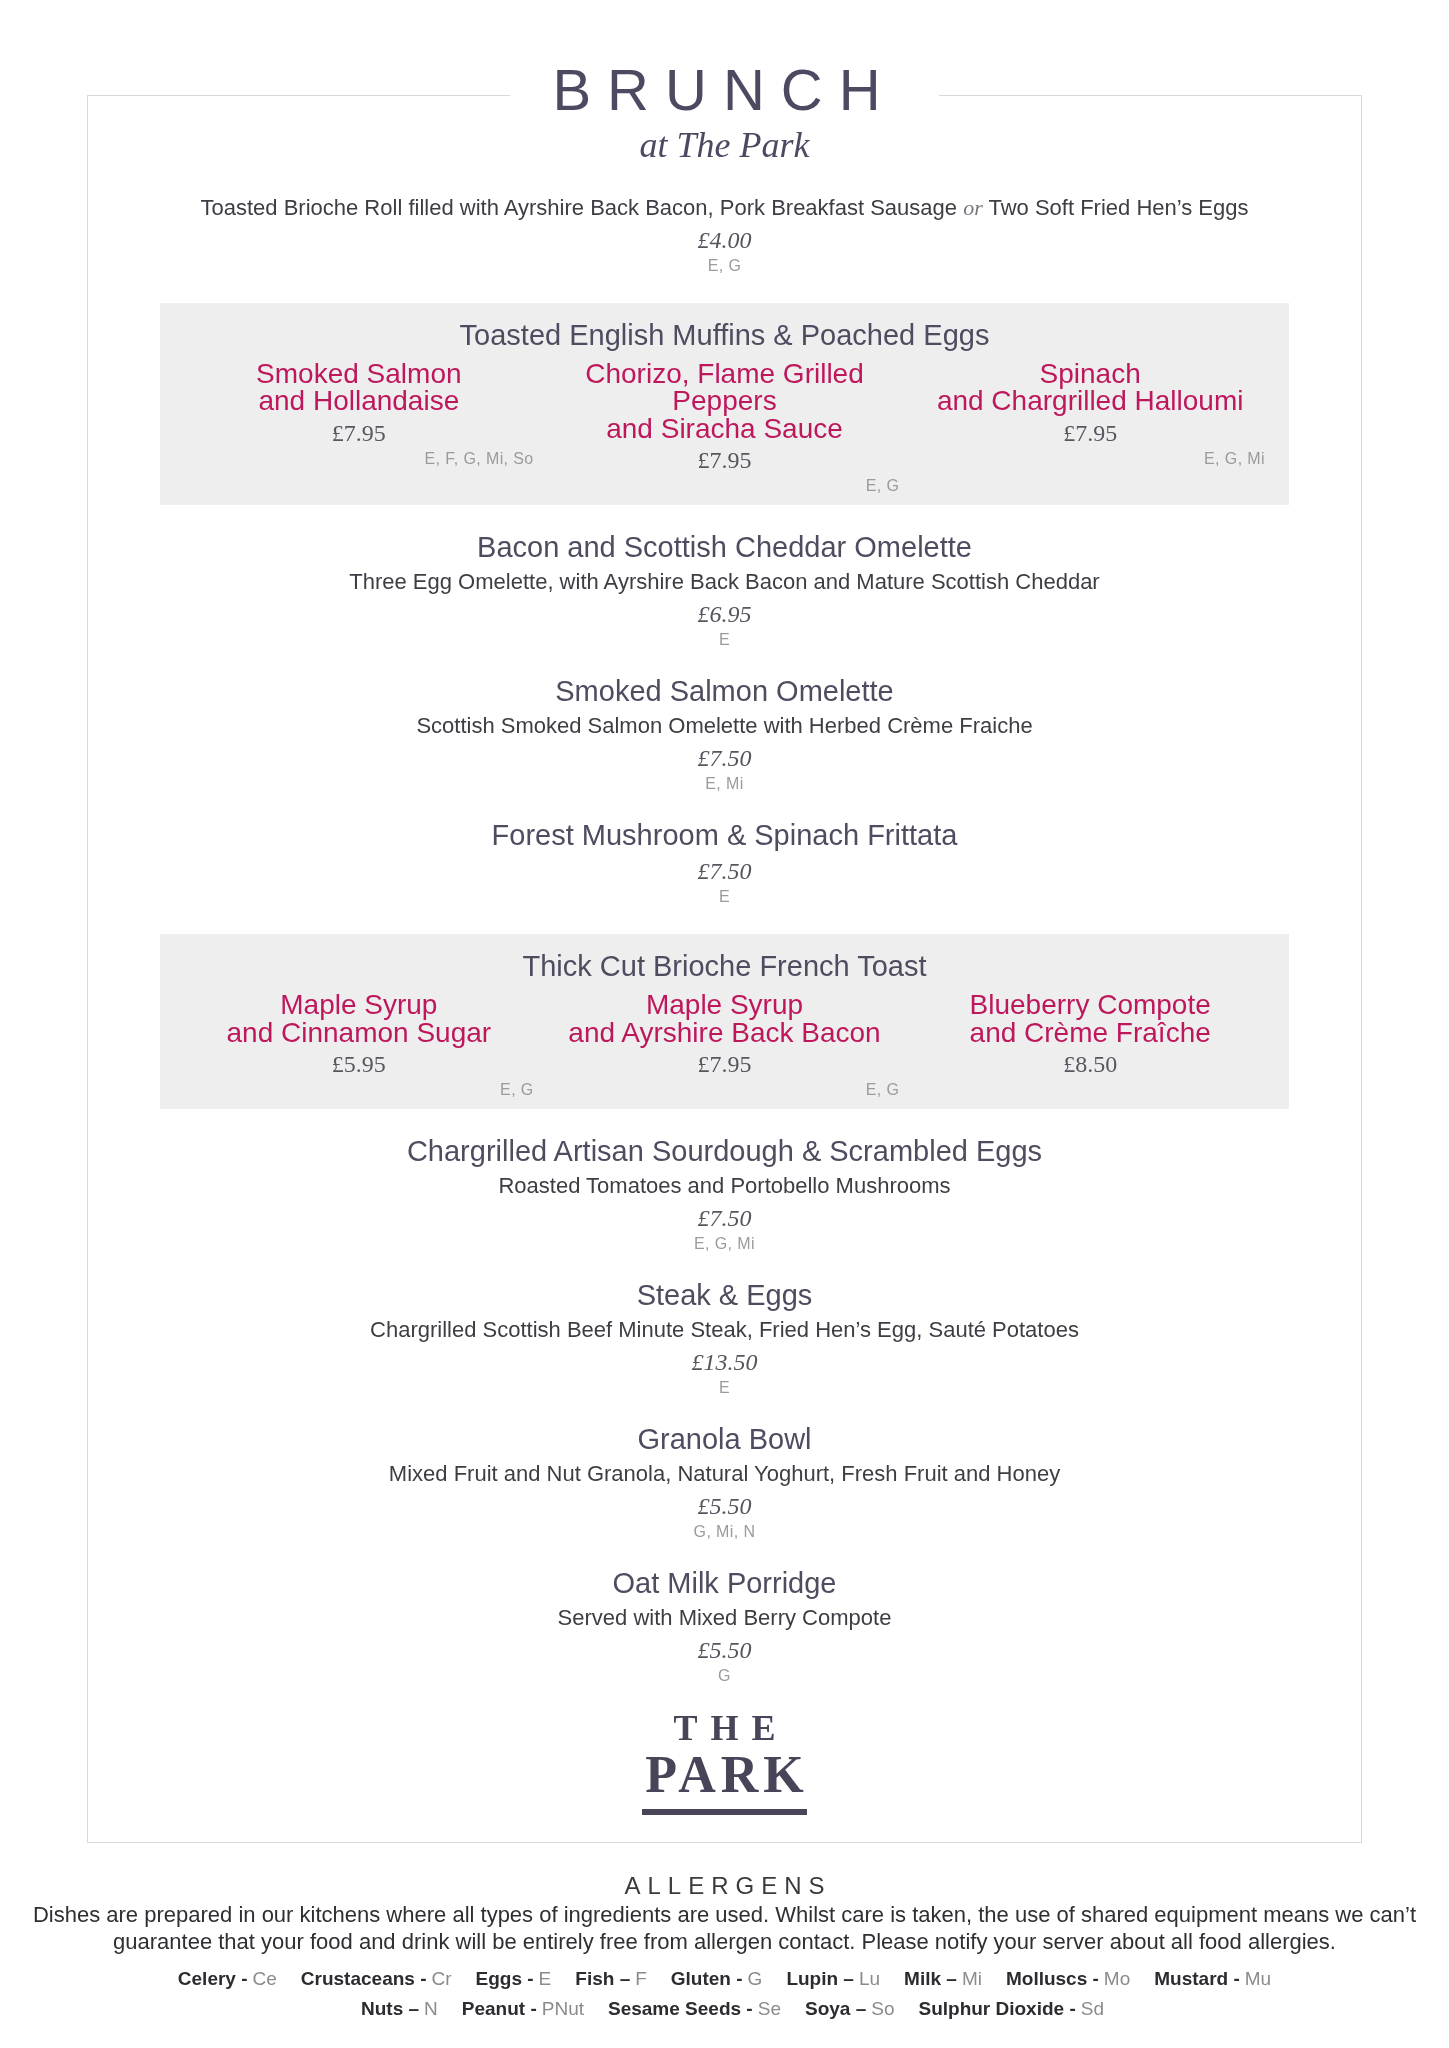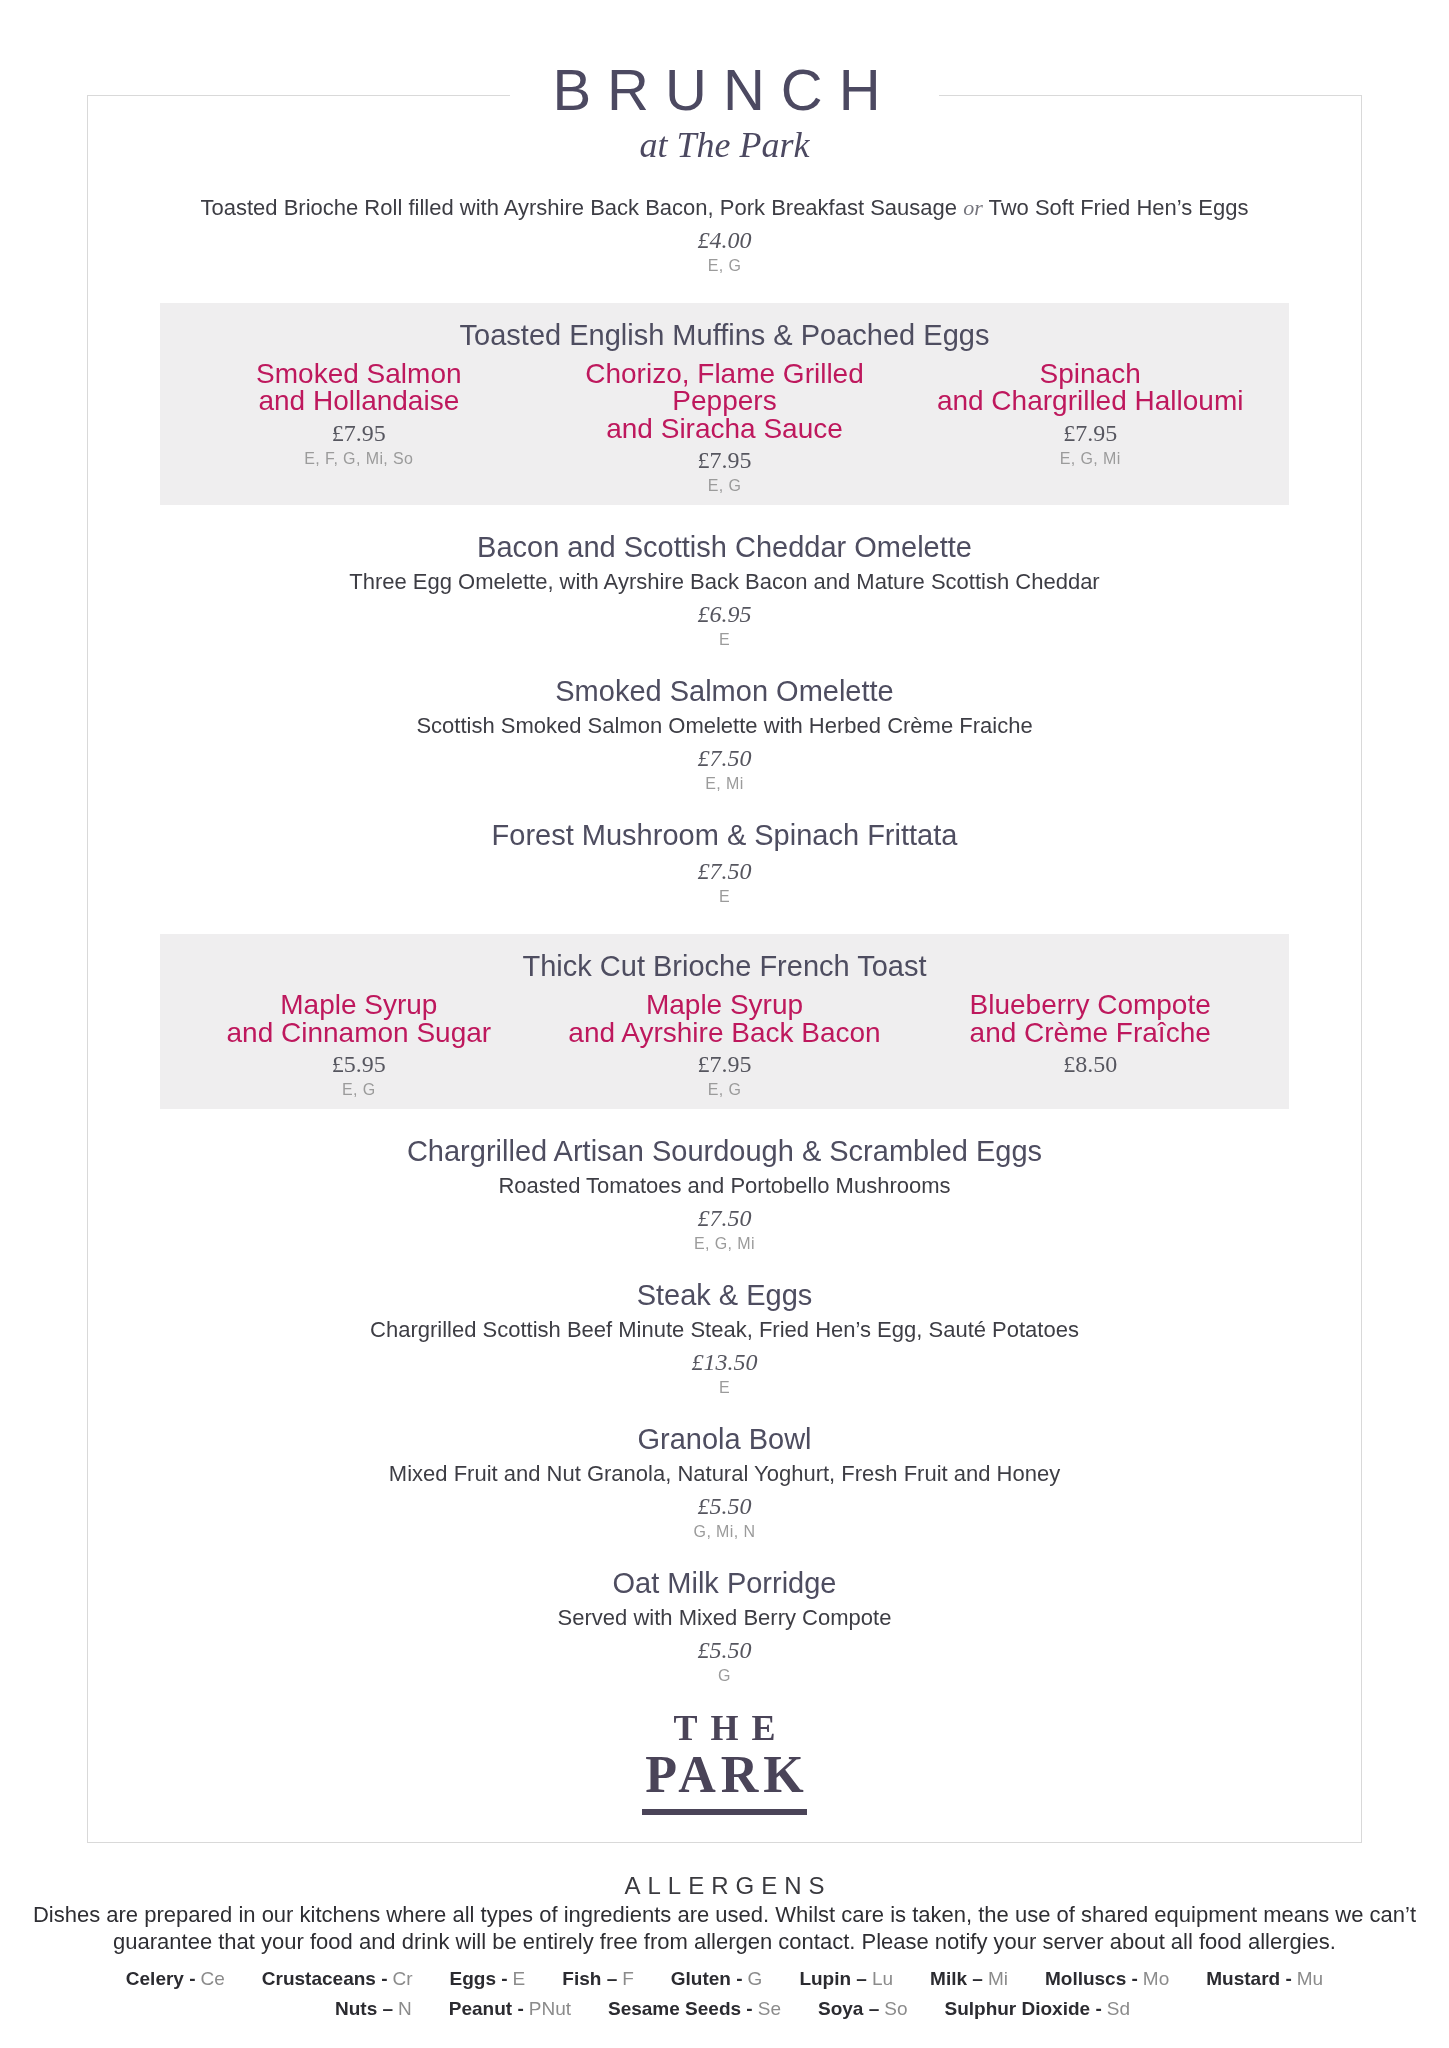--- a/index.html
+++ b/index.html
@@ -102,20 +102,21 @@
     margin-top: 5px;
     line-height: 26px;
   }
   .opt-allergens {
     font-size: 16px;
     color: #9b9b9b;
     letter-spacing: 0.4px;
     margin-top: 3px;
     line-height: 19px;
     min-height: 19px;
+    text-align: right;
   }
 
   .logo { margin-top: 22px; }
   .logo-the {
     font-family: "Liberation Serif", serif;
     font-weight: 700;
     font-size: 36px;
     letter-spacing: 13px;
     text-indent: 13px;
     color: #4a4458;
@@ -147,21 +148,21 @@
     line-height: 30px;
   }
   .disclaimer {
     font-size: 22px;
     color: #2e2e33;
     line-height: 27px;
   }
   .key-row {
     display: flex;
     justify-content: center;
-    gap: 37px;
+    gap: 24px;
     font-size: 19px;
     line-height: 24px;
     margin-top: 12px;
   }
   .key-row.second { margin-top: 6px; margin-left: 16px; }
   .key-entry { white-space: nowrap; }
   .key-name { font-weight: 700; color: #2b2b30; }
   .key-code { color: #8b8b8b; margin-left: 5px; }
 </style>
 </head>

